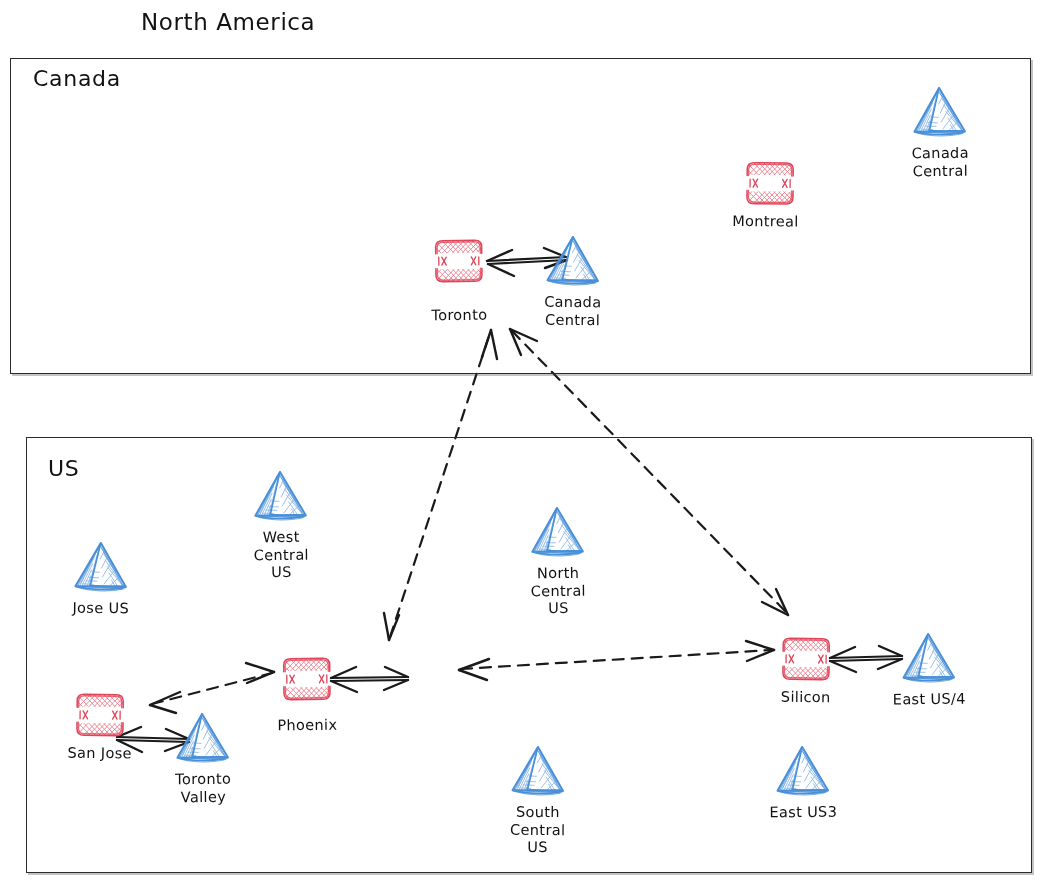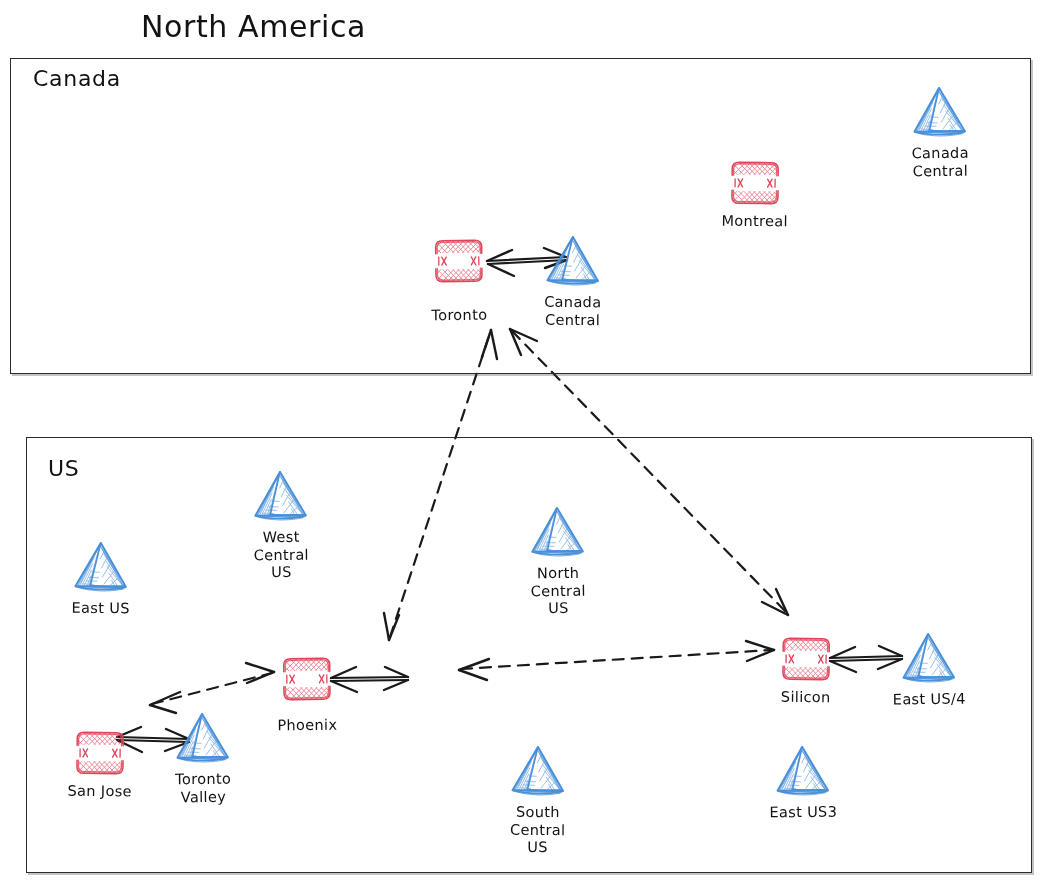--- a/index.html
+++ b/index.html
@@ -12,21 +12,21 @@
     position:relative;
   }
   #canvas{position:absolute;left:0;top:0;width:1046px;height:881px;}
   svg.layer{position:absolute;left:0;top:0;width:1046px;height:881px;overflow:visible;}
   svg.layer.edges{z-index:1;}
 
   
   .diagram-title{
     position:absolute;
     left:141px;top:9px;
-    font-size:30px;
+    font-size:23px;
     letter-spacing:0.6px;
     font-weight:400;
     white-space:nowrap;
     z-index:4;
   }
 
   
   .group-box{
     position:absolute;
     border:1.6px solid #2b2b2b;
@@ -280,21 +280,21 @@
   </svg>
 
   <div class="node azure tilt-a" style="left:940px;top:84px;">
     <svg class="glyph">
         <use href="#sym-azure"></use>
       </svg>
     <div class="node-label">Canada
 Central</div>
   </div>
 
-  <div class="node ix tilt-b" style="left:755px;top:158px;">
+  <div class="node ix tilt-b" style="left:739px;top:158px;align-items:flex-end;">
     <svg class="glyph">
         <use href="#sym-ix"></use>
       </svg>
     <div class="node-label">Montreal</div>
   </div>
 
   <div class="node ix tilt-a" style="left:459px;top:236px;gap:16px;">
     <svg class="glyph">
         <use href="#sym-ix"></use>
       </svg>
@@ -315,33 +315,33 @@
       </svg>
     <div class="node-label">West
 Central
 US</div>
   </div>
 
   <div class="node azure tilt-b" style="left:101px;top:539px;">
     <svg class="glyph">
         <use href="#sym-azure"></use>
       </svg>
-    <div class="node-label">East US</div>
+    <div class="node-label">Jose US</div>
   </div>
 
   <div class="node azure tilt-a" style="left:558px;top:504px;">
     <svg class="glyph">
         <use href="#sym-azure"></use>
       </svg>
     <div class="node-label">North
 Central
 US</div>
   </div>
 
-  <div class="node ix tilt-b" style="left:100px;top:728px;justify-content:center;">
+  <div class="node ix tilt-b" style="left:100px;top:690px;justify-content:center;">
     <svg class="glyph">
         <use href="#sym-ix"></use>
       </svg>
     <div class="node-label">San Jose</div>
   </div>
 
   <div class="node azure tilt-a" style="left:203px;top:710px;">
     <svg class="glyph">
         <use href="#sym-azure"></use>
       </svg>

